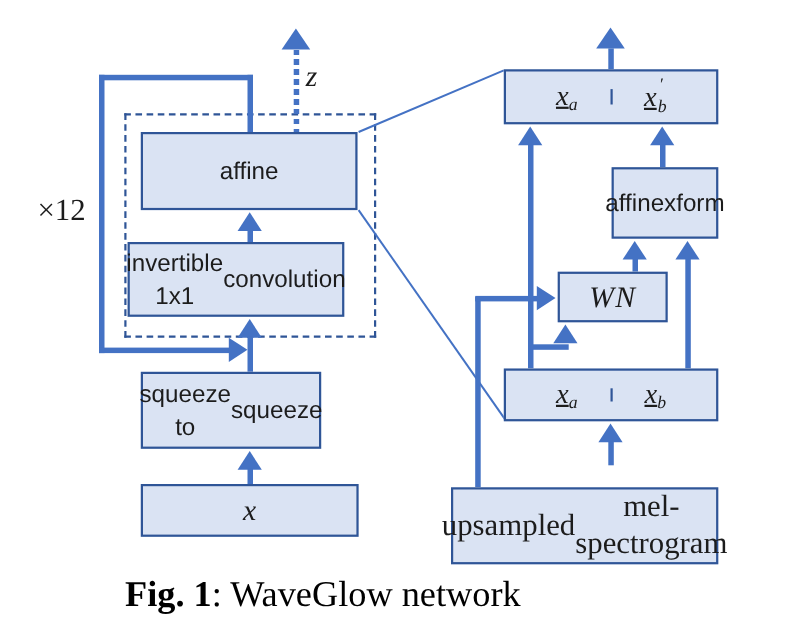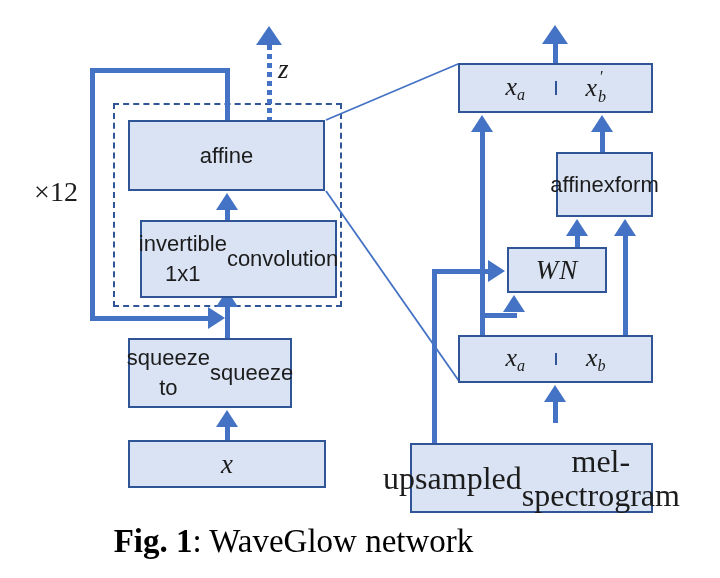--- a/index.html
+++ b/index.html
@@ -13,26 +13,26 @@
           font-family:"Liberation Sans",sans-serif;color:var(--ink);}
   svg.overlay{position:absolute;left:0;top:0;z-index:1;}
   .seg{position:absolute;background:var(--arrow);z-index:1;}
   .ah{position:absolute;width:0;height:0;z-index:1;}
   .ah.up{border-left:11px solid transparent;border-right:11px solid transparent;border-bottom:17px solid var(--arrow);}
   .ah.up.big{border-left:13px solid transparent;border-right:13px solid transparent;border-bottom:19px solid var(--arrow);}
   .ah.right{border-top:11px solid transparent;border-bottom:11px solid transparent;border-left:17px solid var(--arrow);}
   .box{position:absolute;background:var(--fill);border:2px solid var(--bord);box-sizing:border-box;
        display:flex;flex-direction:row;align-items:center;justify-content:center;text-align:center;z-index:2;}
   .sans{font-size:22px;line-height:30px;}
-  .serifbox{font-family:"Liberation Serif",serif;font-size:32px;line-height:34px;}
+  .serifbox{font-family:"Liberation Serif",serif;font-size:28px;line-height:34px;}
   .math{font-family:"Liberation Serif",serif;font-style:italic;}
   .dashedrect{position:absolute;border:2px dashed var(--bord);box-sizing:border-box;z-index:0;}
   .dotline{position:absolute;width:5px;z-index:1;
            background:repeating-linear-gradient(to bottom,var(--arrow) 0 5px,transparent 5px 9px);}
-  .split{flex-direction:row;padding:16px;align-items:stretch;}
+  .split{flex-direction:row;padding:16px;align-items:stretch;text-decoration:underline;}
   .cell{flex:1;display:flex;align-items:center;justify-content:center;}
   .cell.divid{border-left:2px solid var(--bord);}
   .mlabel{font-size:26px;}
   sub.msub{font-size:0.62em;font-style:italic;vertical-align:-0.3em;}
   .sup-sub{position:relative;display:inline-block;font-size:0.62em;font-style:italic;margin-left:1px;}
   .sup-sub .pr{position:absolute;top:-0.85em;left:0.12em;font-style:normal;}
   .sup-sub .sb{position:relative;top:0.35em;}
   .freelabel{position:absolute;z-index:2;color:var(--ink);}
   .caption{position:absolute;left:0;top:523px;width:587px;text-align:center;
            font-family:"Liberation Serif",serif;font-size:33px;color:#000;z-index:2;}
@@ -62,21 +62,21 @@
 
   <div class="freelabel" style="left:20px;top:176px;width:72px;text-align:center;font-family:'Liberation Serif',serif;font-size:28px;">×12</div>
 
   <div class="box sans" style="left:128px;top:120px;width:197px;height:71px;">
     <span>affine</span>
   </div>
 
   <div class="ah up" style="left:216px;top:193px;"></div>
   <div class="seg" style="left:225px;top:209px;width:5px;height:11px;"></div>
 
-  <div class="box sans" style="left:140px;top:220px;width:197px;height:78px;text-align:center;">
+  <div class="box sans" style="left:116px;top:220px;width:197px;height:68px;text-align:center;">
     <span>invertible 1x1</span>
     <span>convolution</span>
   </div>
 
   <div class="ah up" style="left:216px;top:290px;"></div>
   <div class="seg" style="left:225px;top:306px;width:5px;height:32px;"></div>
 
   <div class="box sans" style="left:128px;top:338px;width:164px;height:70px;">
     <span>squeeze to</span>
     <span>squeeze</span>

